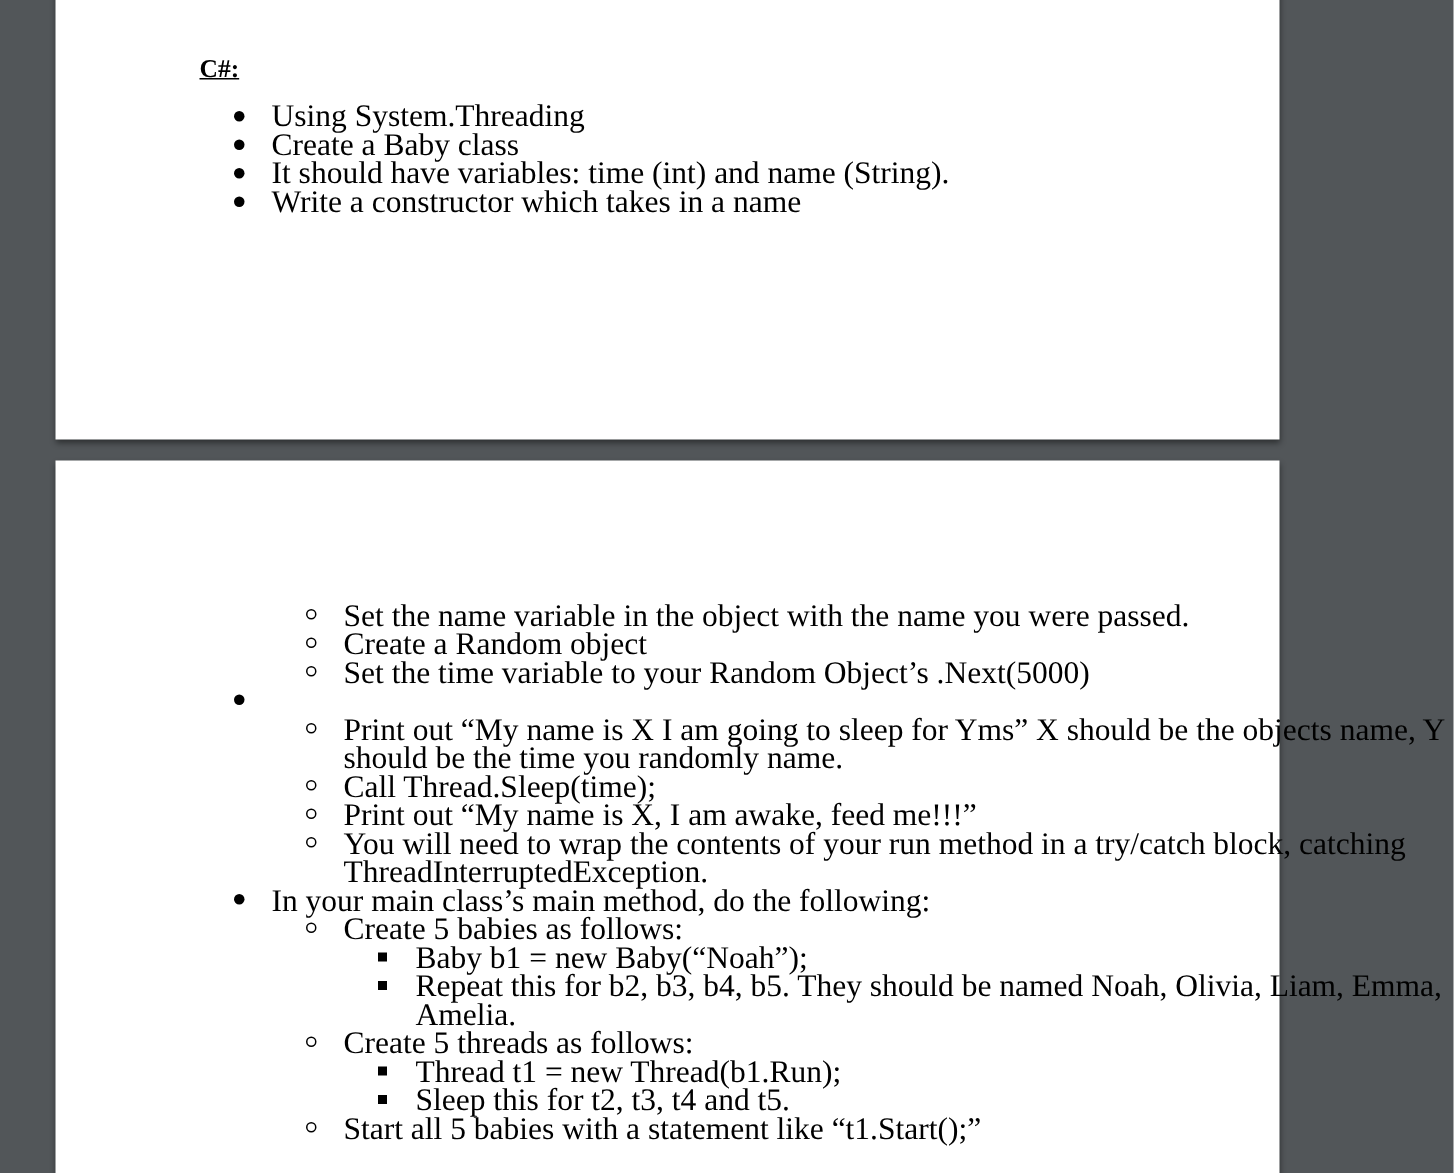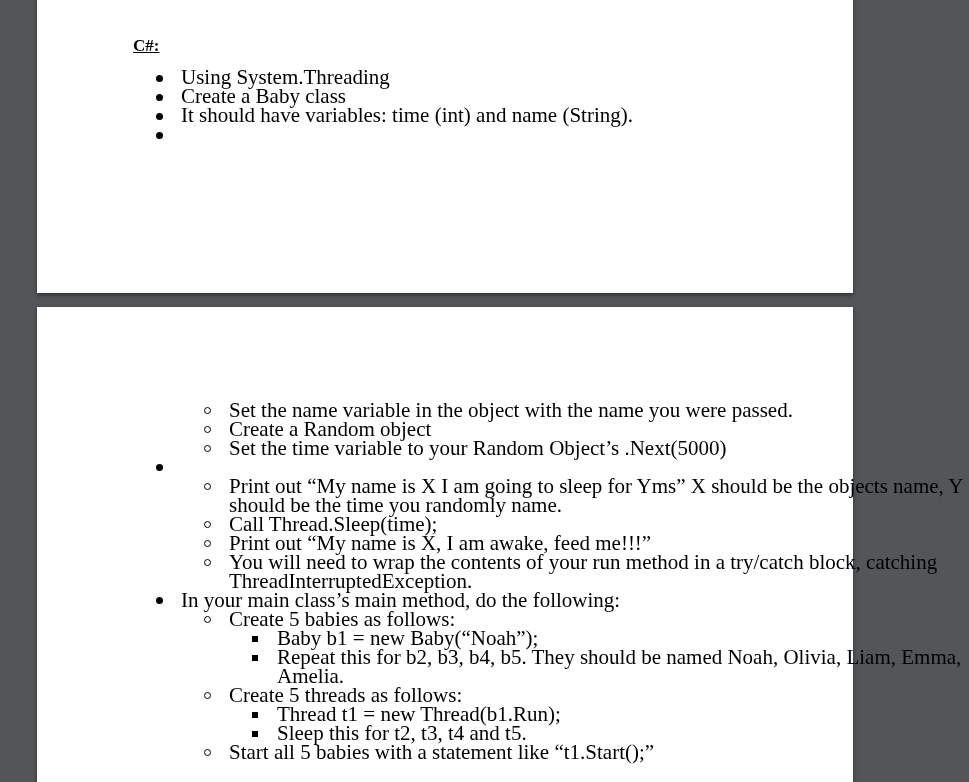--- a/index.html
+++ b/index.html
@@ -85,20 +85,21 @@
   <span class="bullet b-disc" style="left:119px;top:79px"></span>
   <div class="line" style="left:144px;top:78px">Using System.Threading</div>
 
   <span class="bullet b-disc" style="left:119px;top:98px"></span>
   <div class="line" style="left:144px;top:97px">Create a Baby class</div>
 
   <span class="bullet b-disc" style="left:119px;top:117px"></span>
   <div class="line" style="left:144px;top:116px">It should have variables:  time (int) and name (String).</div>
 
   <span class="bullet b-disc" style="left:119px;top:136px"></span>
+  <div class="line" style="left:144px;top:135px">Write a constructor which takes in a name</div>
 </div>
 
 <div class="page" id="page2">
 
   <span class="bullet b-circle" style="left:167px;top:94px"></span>
   <div class="line" style="left:192px;top:94px">Set the name variable in the object with the name you were passed.</div>
 
   <span class="bullet b-circle" style="left:167px;top:113px"></span>
   <div class="line" style="left:192px;top:113px">Create a Random object</div>
 

